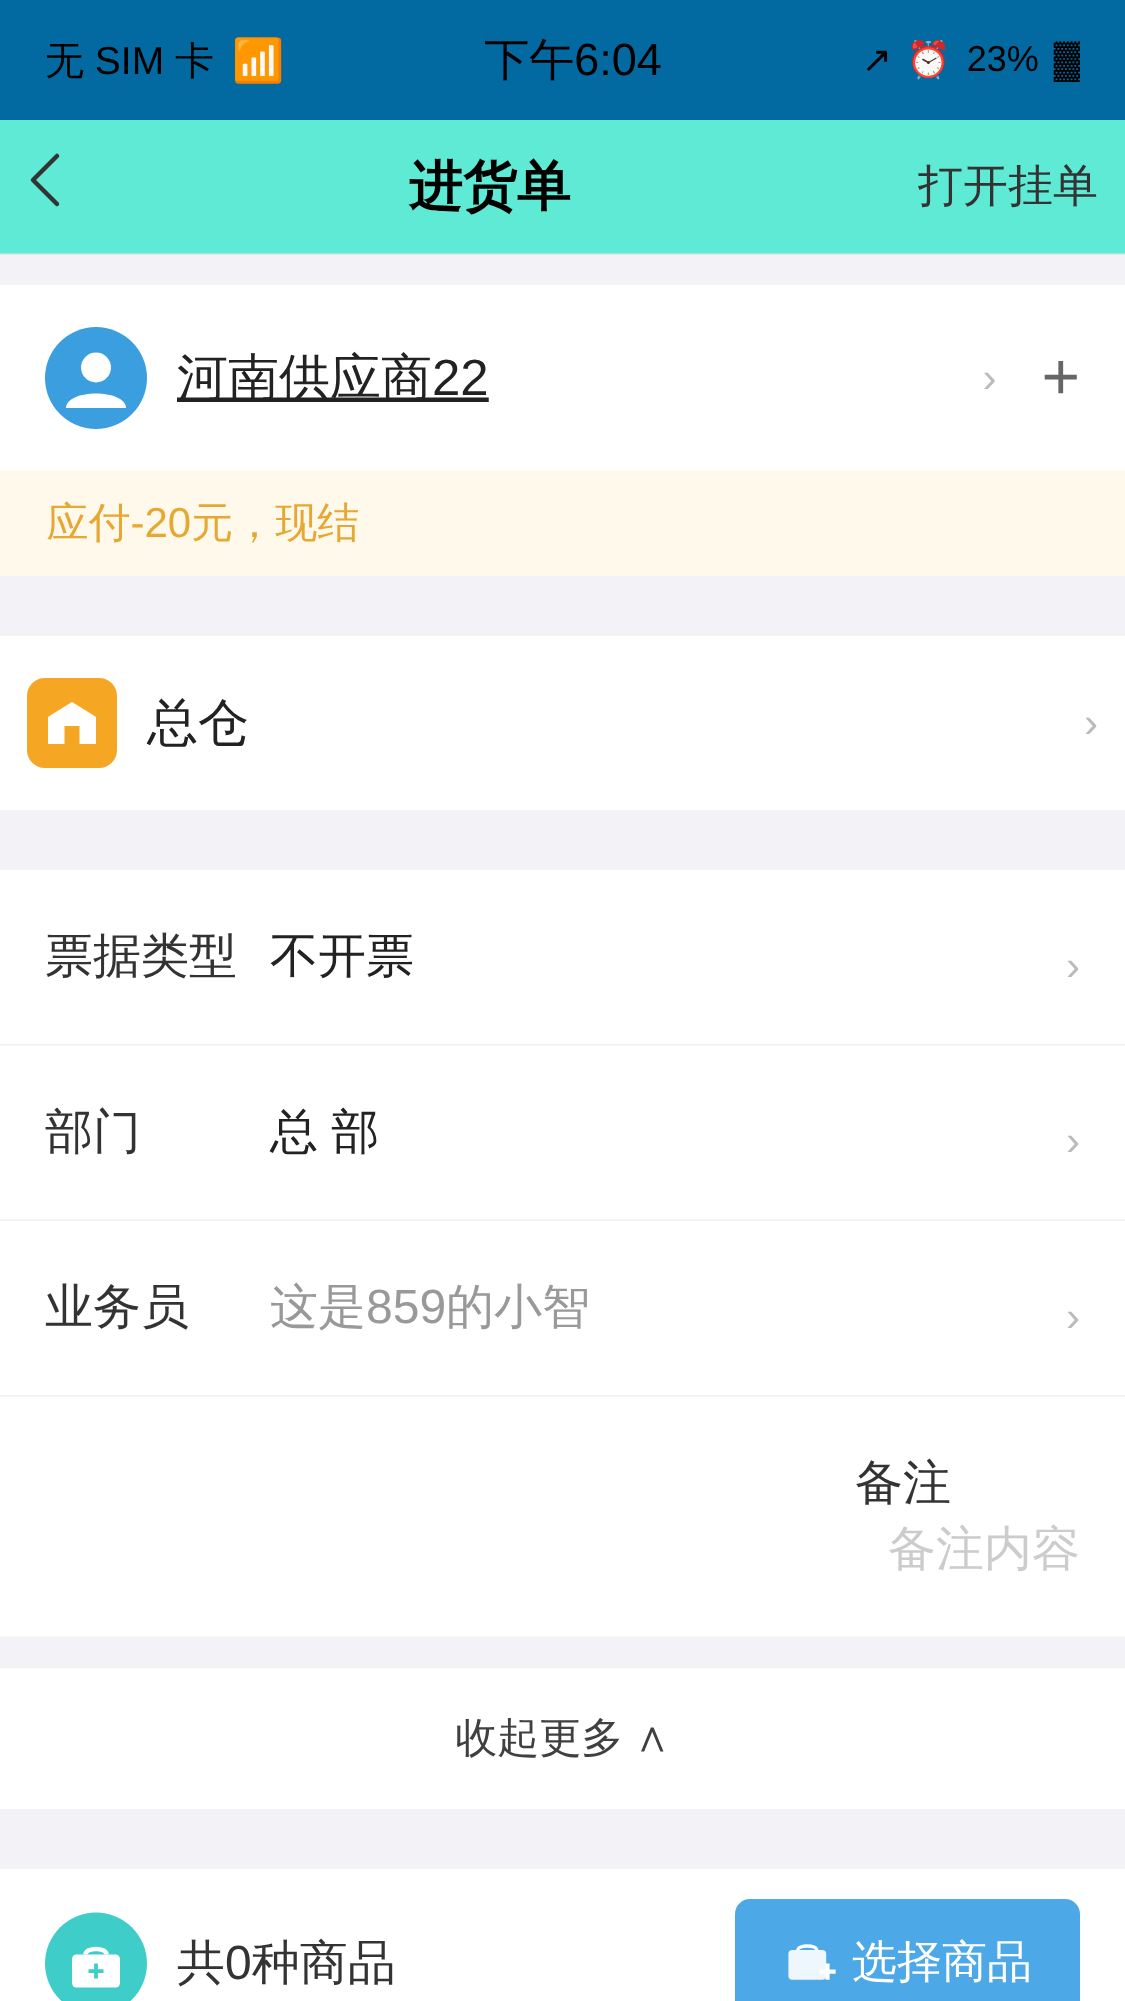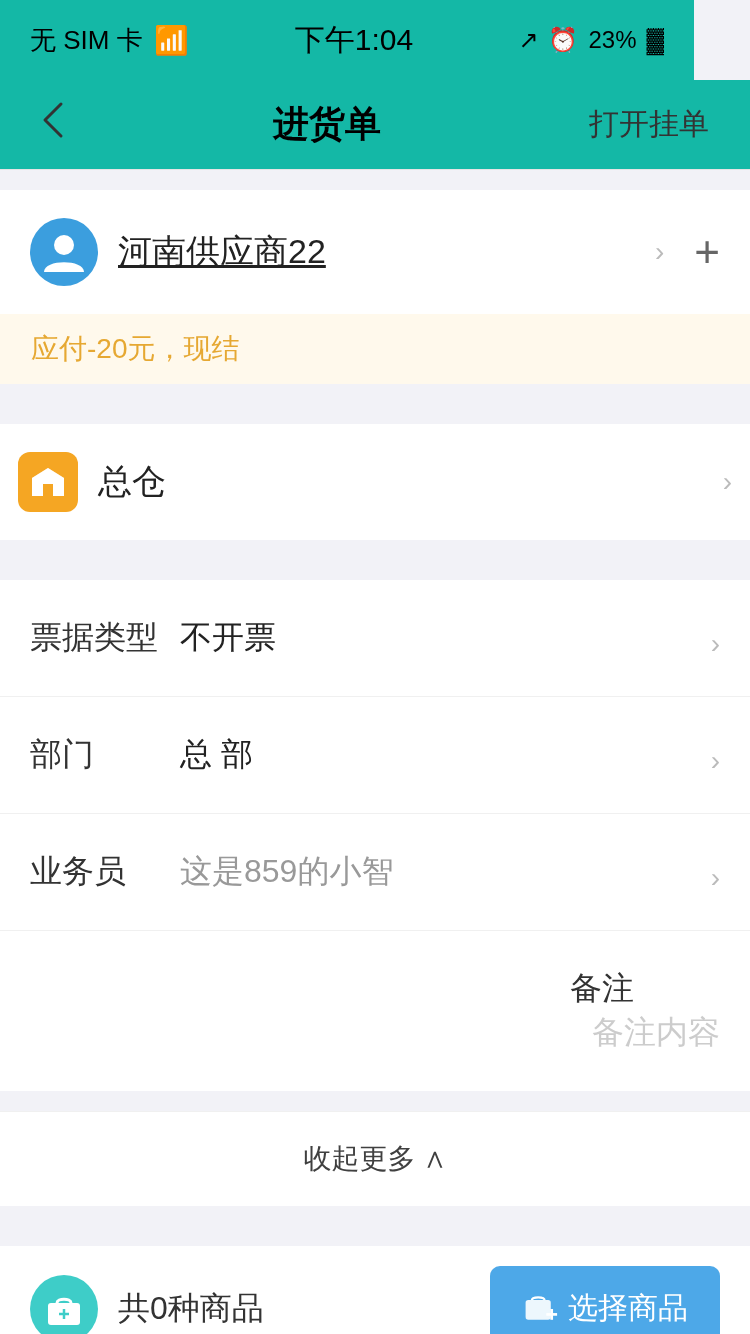--- a/index.html
+++ b/index.html
@@ -7,23 +7,23 @@
     body {
       width: 750px;
       min-height: 1334px;
       font-family: -apple-system, "PingFang SC", "Helvetica Neue", Arial, sans-serif;
       background: #f2f2f7;
       font-size: 32px;
     }
 
     
     .status-bar {
-      width: 694px;
+      width: 750px;
       height: 80px;
-      background: #14b8a6;
+      background: #0369a1;
       display: flex;
       align-items: center;
       justify-content: space-between;
       padding: 0 30px;
     }
     .status-left {
       display: flex;
       align-items: center;
       gap: 12px;
       font-size: 26px;
@@ -41,25 +41,25 @@
     .status-center {
       font-size: 30px;
       font-weight: 500;
       color: #000;
     }
 
     
     .nav-bar {
       width: 750px;
       height: 90px;
-      background: #14b8a6;
+      background: #5eead4;
       display: flex;
       align-items: center;
       justify-content: space-between;
-      padding: 0 41px;
+      padding: 0 18px;
       border-bottom: 1px solid #e5e5e5;
     }
     .nav-back {
       font-size: 36px;
       color: #333;
       cursor: pointer;
     }
     .nav-title {
       font-size: 36px;
       font-weight: 600;
@@ -265,21 +265,21 @@
     }
   </style>
 </head>
 <body>
 
 <div class="status-bar">
   <div class="status-left">
     <span>无 SIM 卡</span>
     <span class="wifi-icon">📶</span>
   </div>
-  <div class="status-center">下午1:04</div>
+  <div class="status-center">下午6:04</div>
   <div class="status-right">
     <span>↗</span>
     <span>⏰</span>
     <span>23%</span>
     <span>▓</span>
   </div>
 </div>
 
 <div class="nav-bar">
   <span class="nav-back">

